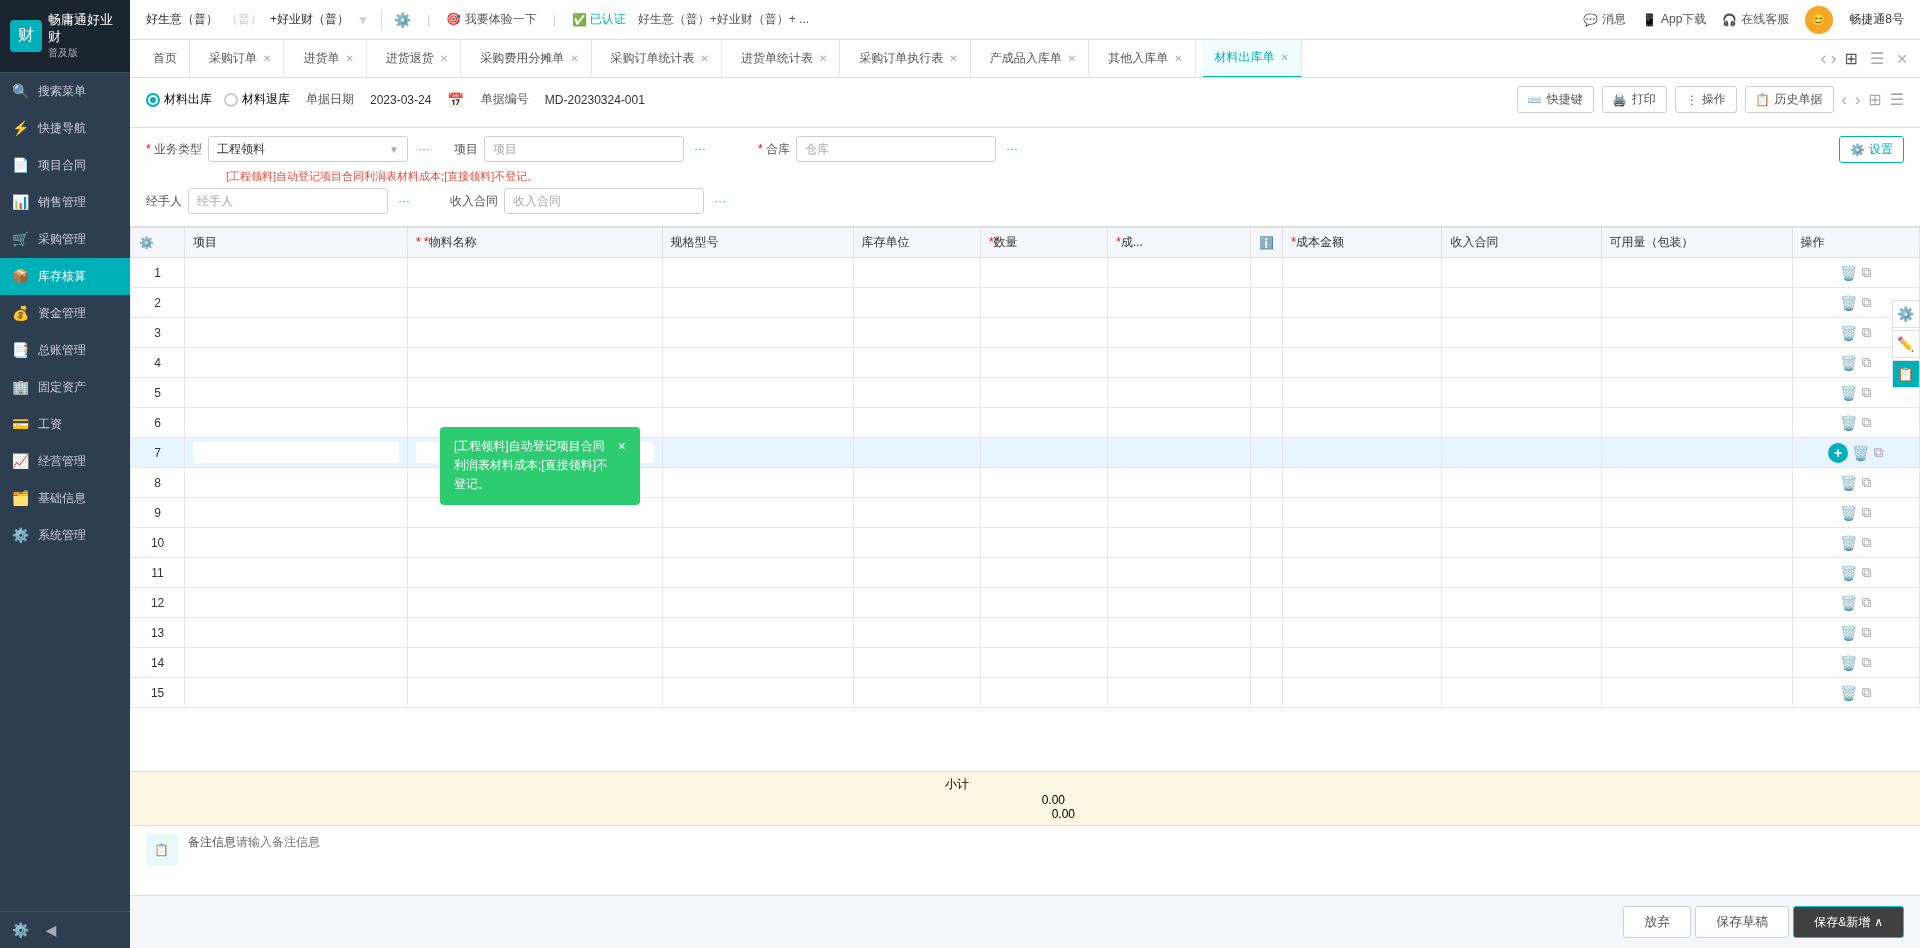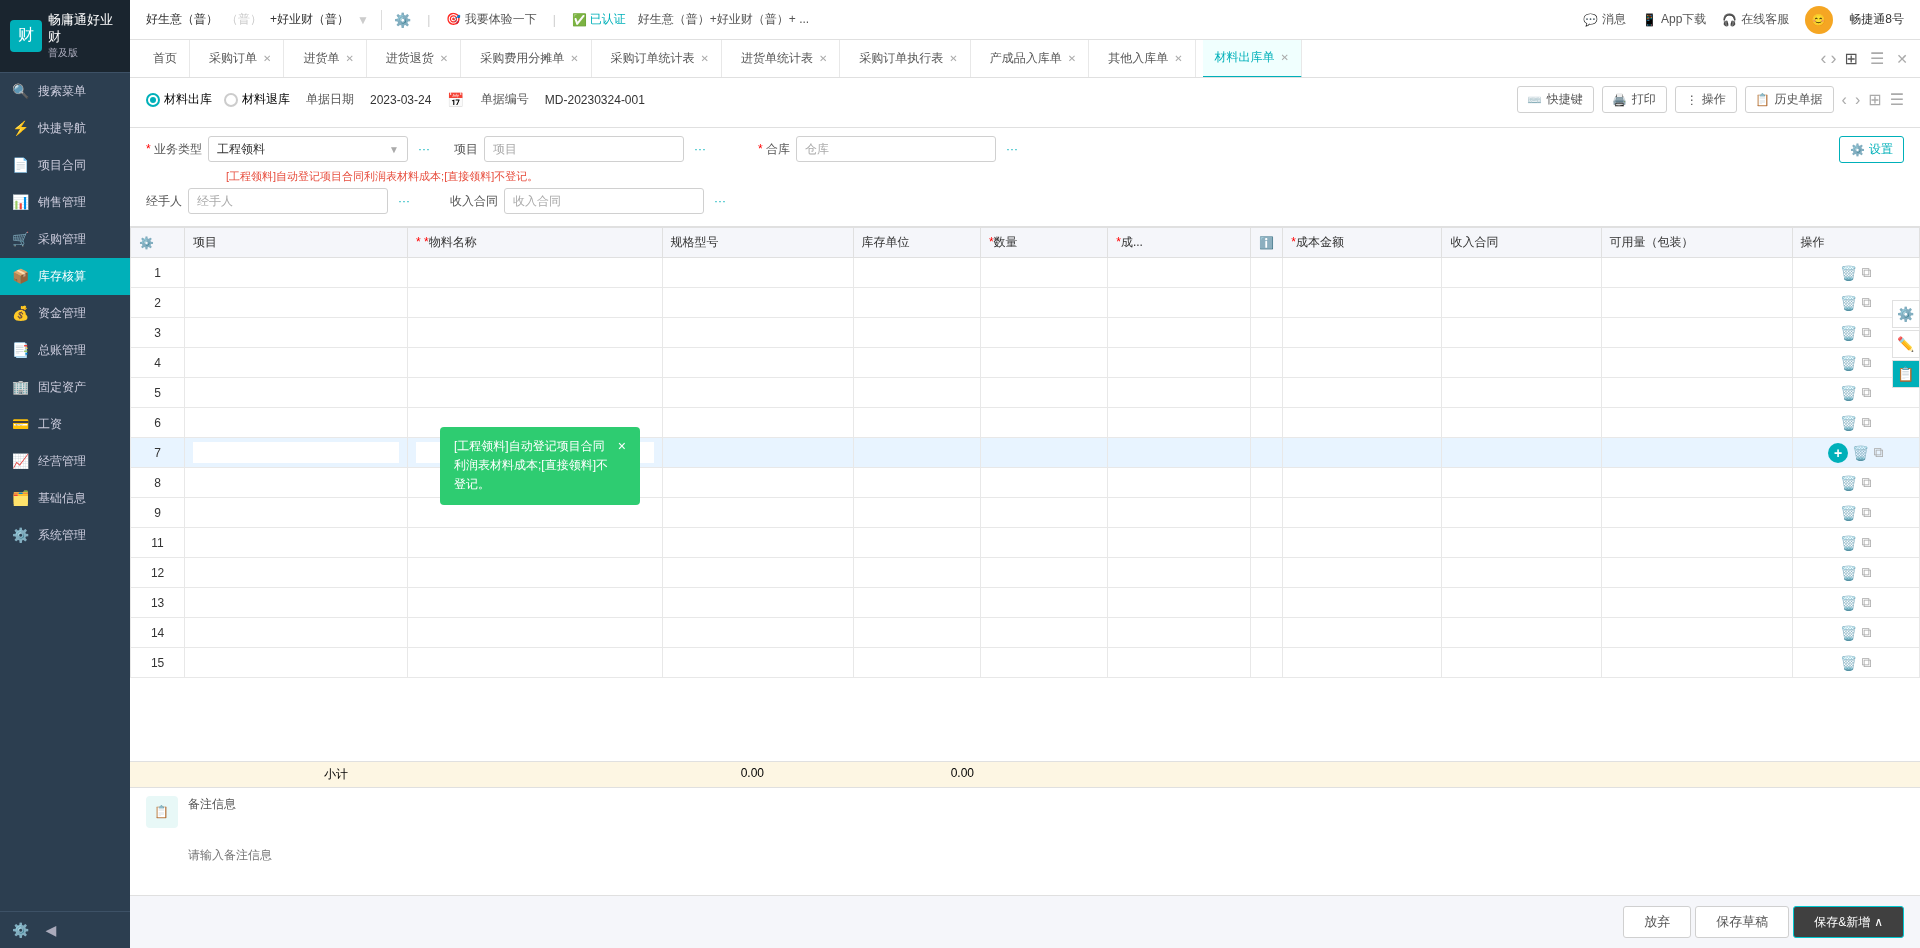--- a/index.html
+++ b/index.html
@@ -560,20 +560,39 @@
         <td></td>
         <td></td>
         <td>
           <div class="ops-cell">
             <span class="op-btn">🗑️</span>
             <span class="op-btn">⧉</span>
           </div>
         </td>
       </tr>
             <tr>
+              <td class="row-num">10</td>
+        <td></td>
+        <td></td>
+        <td></td>
+        <td></td>
+        <td></td>
+        <td></td>
+        <td></td>
+        <td></td>
+        <td></td>
+        <td></td>
+        <td>
+          <div class="ops-cell">
+            <span class="op-btn">🗑️</span>
+            <span class="op-btn">⧉</span>
+          </div>
+        </td>
+      </tr>
+            <tr>
               <td class="row-num">11</td>
         <td></td>
         <td></td>
         <td></td>
         <td></td>
         <td></td>
         <td></td>
         <td></td>
         <td></td>
         <td></td>
@@ -663,37 +682,37 @@
       </tr>
           </tbody>
       </table>
 
       <div class="tooltip-popup">
         <span class="tooltip-close">×</span>
         <span>[工程领料]自动登记项目合同利润表材料成本;[直接领料]不登记。</span>
       </div>
     </div>
 
-    <div style="background:#fdf6e3;border-top:1px solid #e0e0e0;display:flex;padding:4px 20px;flex-shrink:0;">
+    <div style="background:#fdf6e3;border-top:1px solid #e0e0e0;display:flex;align-items:center;padding:4px 8px;flex-shrink:0;flex-direction:column;">
       <span style="width:34px;text-align:center;"></span>
       <span style="width:140px;"></span>
       <span style="width:160px;">小计</span>
       <span style="width:120px;"></span>
       <span style="width:80px;"></span>
       <span style="width:80px;text-align:right;">0.00</span>
       <span style="width:90px;"></span>
       <span style="width:20px;"></span>
       <span style="width:100px;text-align:right;">0.00</span>
     </div>
 
     <div class="note-area">
       <div class="note-icon">
         <span>📋</span>
       </div>
-      <div style="display:flex;flex-direction:column;flex:1;gap:32px;">
+      <div style="display:flex;flex-direction:row;flex:1;">
         <span class="note-label">备注信息</span>
         <textarea class="note-input" placeholder="请输入备注信息" style=""></textarea>
       </div>
     </div>
 
     <div class="footer">
       <button class="btn btn-default">放弃</button>
       <button class="btn btn-default">保存草稿</button>
       <button class="btn btn-save-new">
         <span>保存&amp;新增</span>

